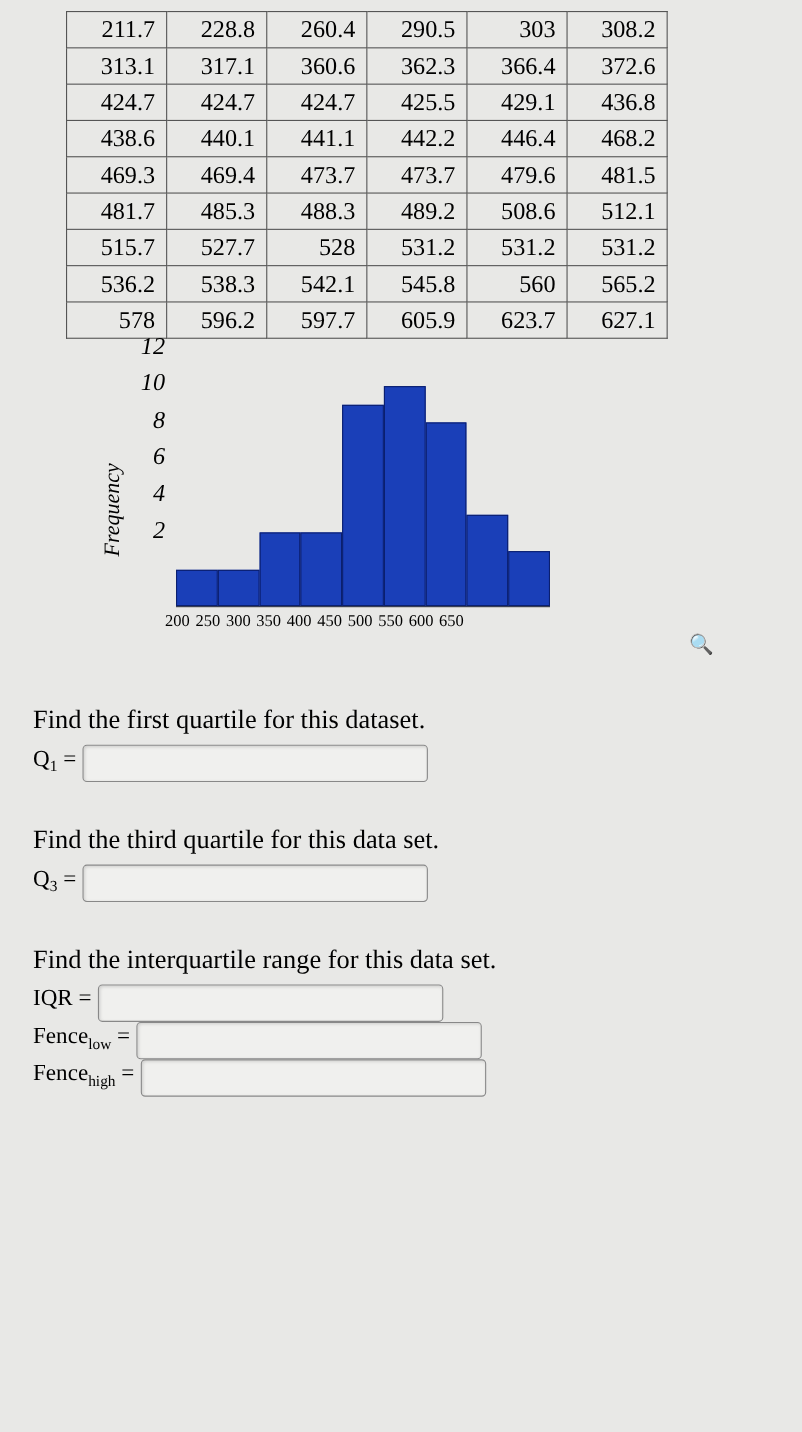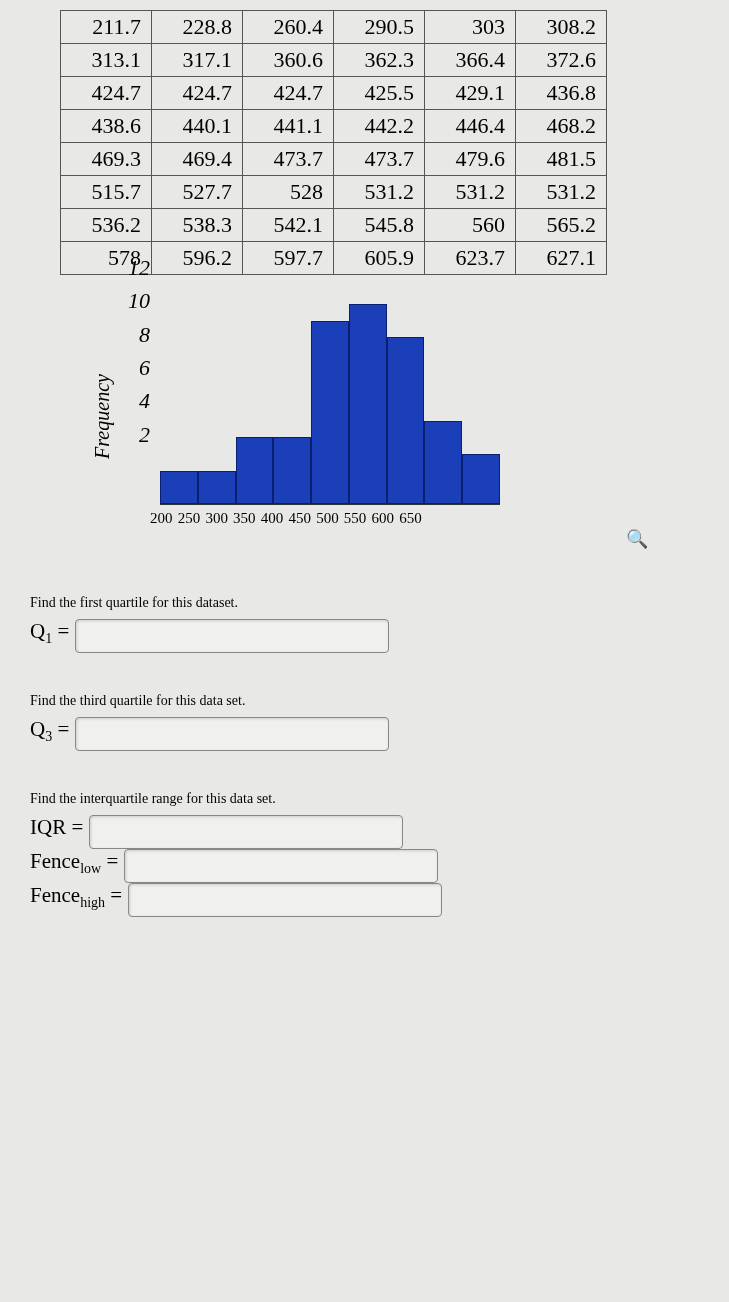--- a/index.html
+++ b/index.html
@@ -9,21 +9,21 @@
     background: #e8e8e6;
     width: 729px;
   }
   .page {
     padding: 10px 30px 40px 30px;
     background: #e8e8e6;
   }
   .data-table {
     border-collapse: collapse;
     margin-left: 30px;
-    margin-bottom: 30px;
+    margin-bottom: 44px;
   }
   .data-table td {
     border: 1px solid #555;
     padding: 3px 10px;
     text-align: right;
     font-size: 22px;
     min-width: 70px;
   }
   .chart-container {
     margin-left: 70px;
@@ -94,21 +94,21 @@
     margin-left: 40px;
   }
   .magnify {
     position: absolute;
     right: 50px;
     bottom: 5px;
     font-size: 18px;
     color: #666;
   }
   .question {
-    font-size: 14px;
+    font-size: 24px;
     margin-top: 40px;
     margin-bottom: 8px;
   }
   .answer-row {
     font-size: 21px;
     display: flex;
     align-items: flex-start;
     gap: 6px;
   }
   .answer-input {
@@ -161,20 +161,28 @@
           <td>446.4</td>
           <td>468.2</td>
         </tr>
         <tr>
           <td>469.3</td>
           <td>469.4</td>
           <td>473.7</td>
           <td>473.7</td>
           <td>479.6</td>
           <td>481.5</td>
+        </tr>
+        <tr>
+          <td>481.7</td>
+          <td>485.3</td>
+          <td>488.3</td>
+          <td>489.2</td>
+          <td>508.6</td>
+          <td>512.1</td>
         </tr>
         <tr>
           <td>515.7</td>
           <td>527.7</td>
           <td>528</td>
           <td>531.2</td>
           <td>531.2</td>
           <td>531.2</td>
         </tr>
         <tr>

